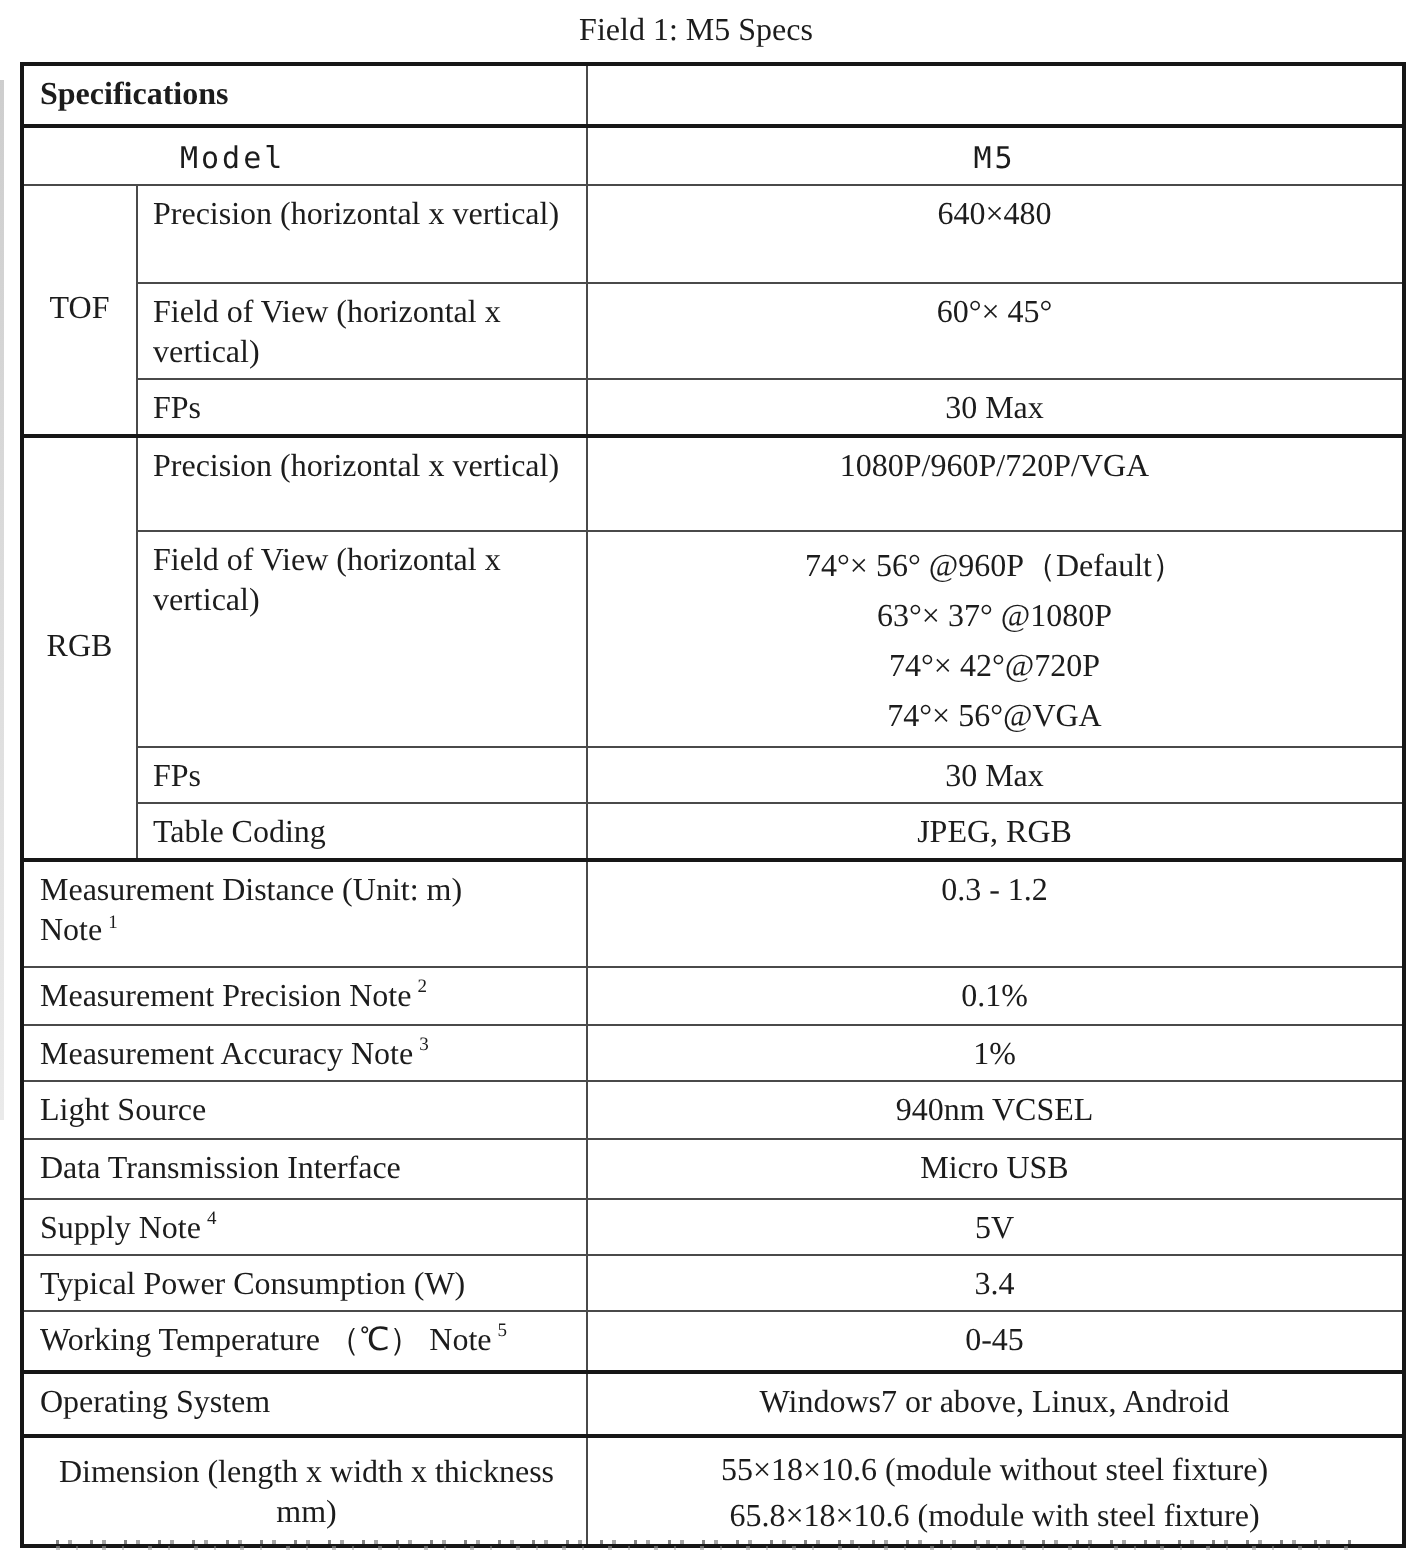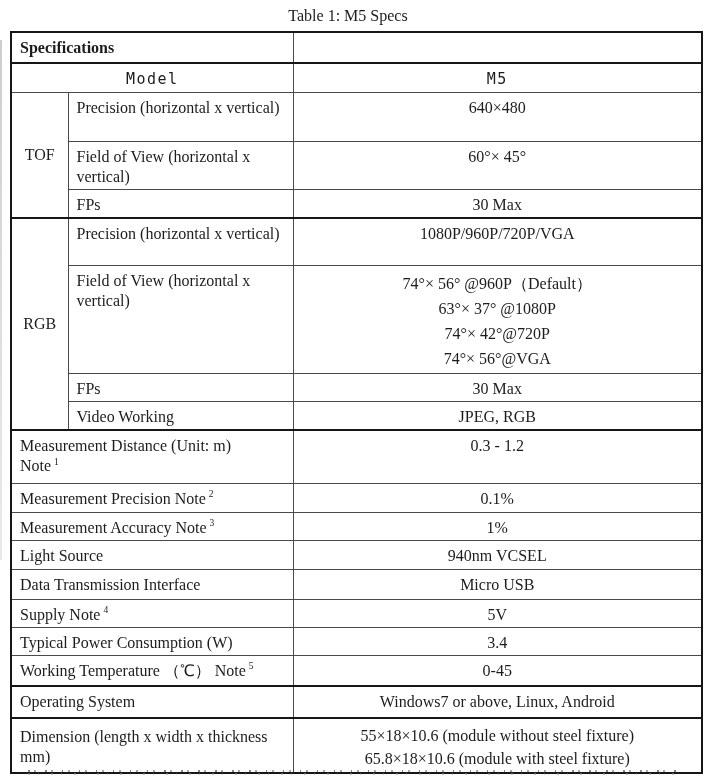--- a/index.html
+++ b/index.html
@@ -36,21 +36,21 @@
   td.group {
     text-align:center;
     vertical-align:middle;
     padding:0 2px;
   }
   td.mono {
     font-family:"DejaVu Sans Mono", monospace;
     font-size:15px;
     letter-spacing:1.5px;
   }
-  td.model-lab { padding-left:114px; }
+  td.model-lab { padding-left:78px; }
   sup.note {
     font-size:9.5px;
     vertical-align:super;
     line-height:0;
     margin-left:3px;
   }
   .vline { display:block; }
   .fov-lines .vline { line-height:25px; }
   .dim-lines .vline { line-height:23px; }
   
@@ -85,21 +85,21 @@
   .footnote-strip {
     position:absolute; left:28px; top:770px; width:652px; height:5px;
     background:
       repeating-linear-gradient(90deg, rgba(110,110,110,.85) 0 1.5px, transparent 1.5px 6px, rgba(130,130,130,.7) 6px 8px, transparent 8px 17px) 0 0 / 100% 2px no-repeat,
       repeating-linear-gradient(90deg, rgba(150,150,150,.6) 0 2px, transparent 2px 10px, rgba(150,150,150,.5) 10px 11px, transparent 11px 23px) 0 3px / 100% 2px no-repeat;
   }
 </style>
 </head>
 <body>
 
-<div class="caption">Table 1: M5 Specs</div>
+<div class="caption">Field 1: M5 Specs</div>
 
 <table class="specs">
   <colgroup>
     <col style="width:57px">
     <col style="width:225px">
     <col style="width:409px">
   </colgroup>
   <tbody>
     <tr class="r1">
       <td colspan="2" class="lab">Specifications</td>
@@ -134,21 +134,21 @@
         <span class="vline">63°× 37° @1080P</span>
         <span class="vline">74°× 42°@720P</span>
         <span class="vline">74°× 56°@VGA</span>
       </td>
     </tr>
     <tr class="r8">
       <td class="lab">FPs</td>
       <td class="val">30 Max</td>
     </tr>
     <tr class="r9">
-      <td class="lab">Video Working</td>
+      <td class="lab">Table Coding</td>
       <td class="val">JPEG, RGB</td>
     </tr>
     <tr class="r10">
       <td colspan="2" class="lab">
         <span>Measurement Distance (Unit: m)</span>
         <span class="vline"><span>Note</span><sup class="note">1</sup></span>
       </td>
       <td class="val">0.3 - 1.2</td>
     </tr>
     <tr class="r11">
@@ -185,21 +185,21 @@
       <td colspan="2" class="lab">
         <span>Working Temperature （℃） Note</span><sup class="note">5</sup>
       </td>
       <td class="val">0-45</td>
     </tr>
     <tr class="r18">
       <td colspan="2" class="lab">Operating System</td>
       <td class="val">Windows7 or above, Linux, Android</td>
     </tr>
     <tr class="r19">
-      <td colspan="2" class="lab" style="vertical-align:middle;">Dimension (length x width x thickness mm)</td>
+      <td colspan="2" class="lab" style="vertical-align:middle;text-align:center;">Dimension (length x width x thickness mm)</td>
       <td class="val dim-lines">
         <span class="vline">55×18×10.6 (module without steel fixture)</span>
         <span class="vline">65.8×18×10.6 (module with steel fixture)</span>
       </td>
     </tr>
   </tbody>
 </table>
 
 <div class="scan-edge"></div>
 <div class="footnote-strip"></div>

